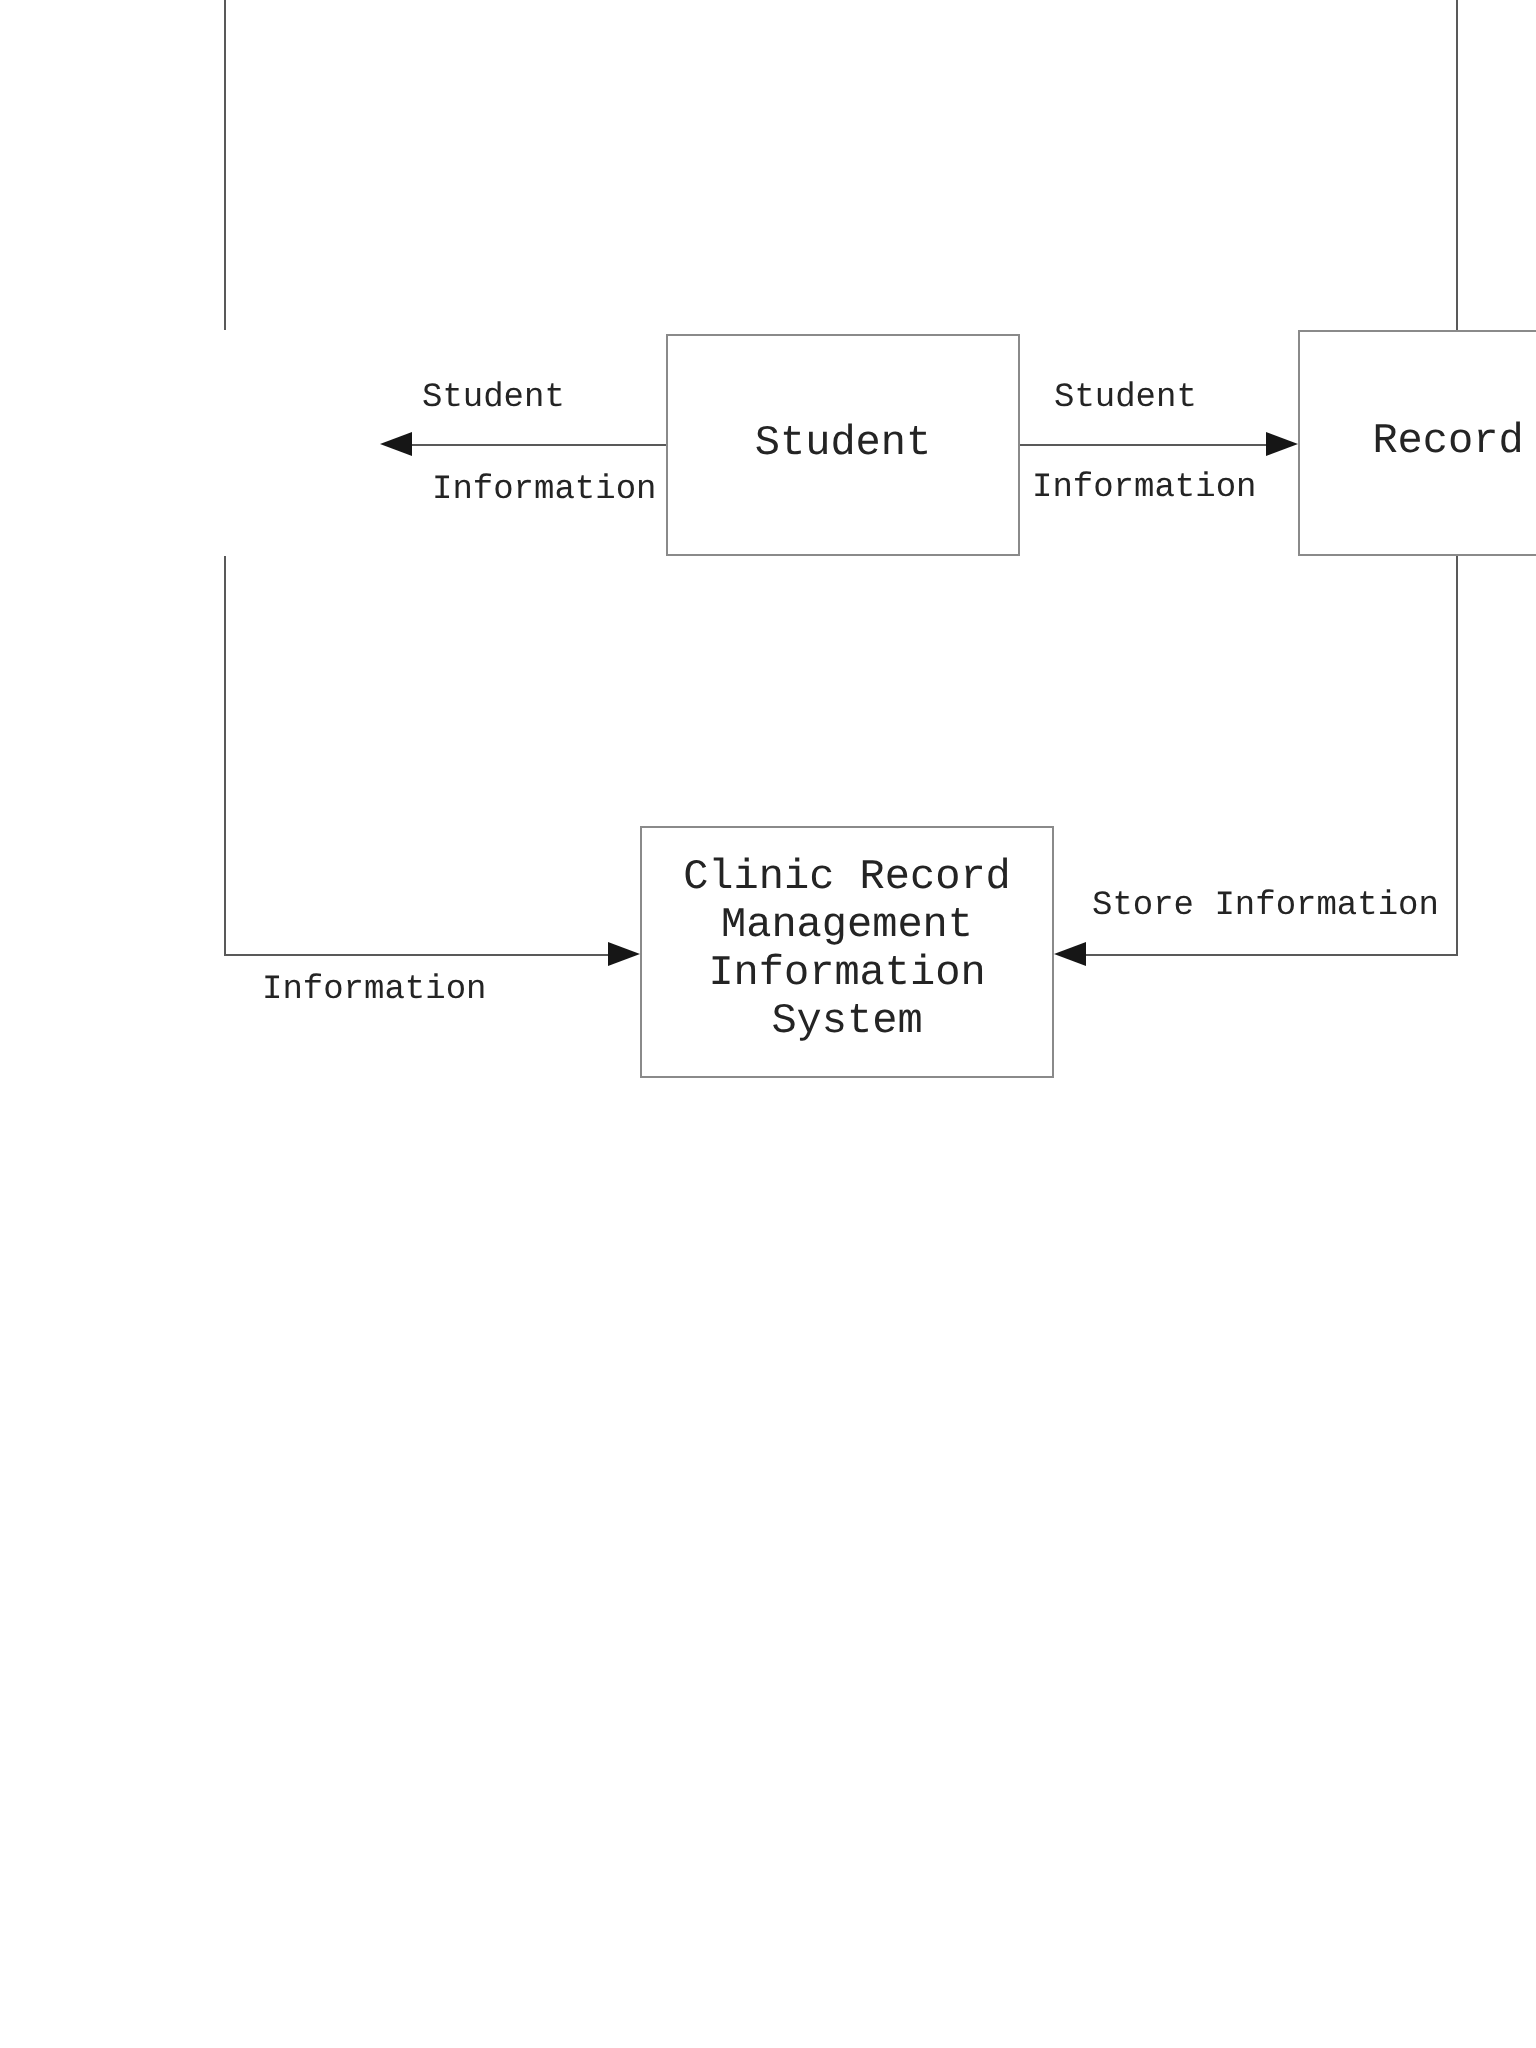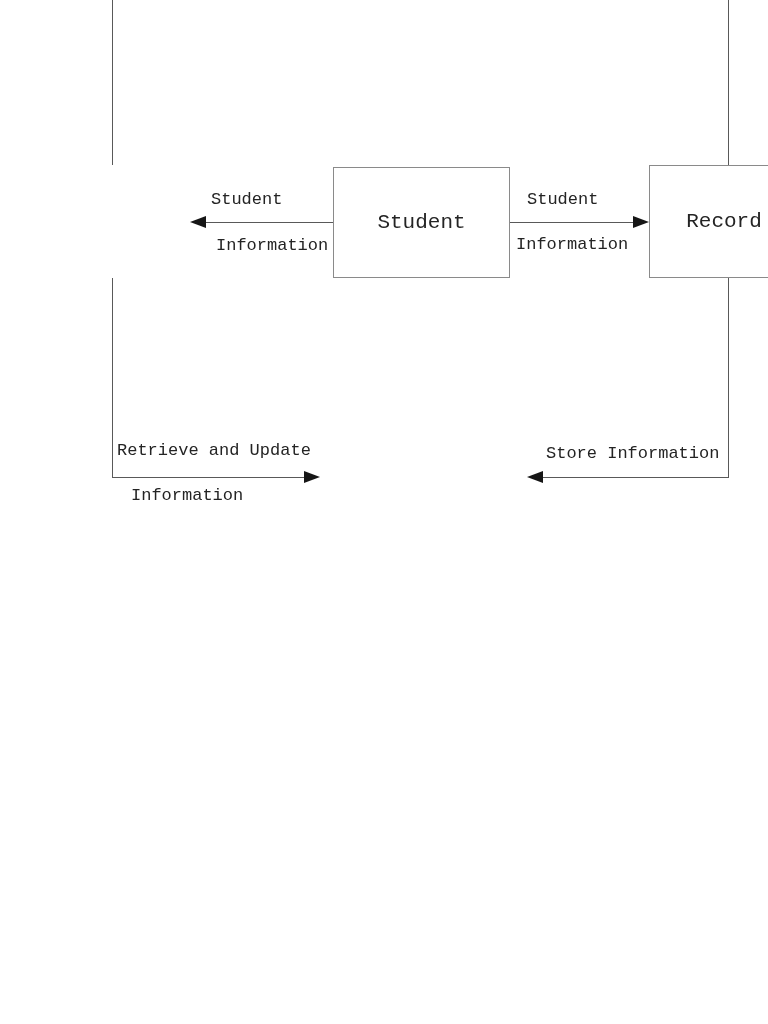--- a/index.html
+++ b/index.html
@@ -78,31 +78,33 @@
   <div class="edge-label" style="left:216px; top:236px;">Information</div>
 
   <div class="hline" style="left:510px; top:222px; width:125px;"></div>
   <div class="arrowhead point-right" style="left:633px; top:216px;"></div>
   <div class="edge-label" style="left:527px; top:190px;">Student</div>
   <div class="edge-label" style="left:516px; top:235px;">Information</div>
 
   <div class="vline" style="left:112px; top:278px; height:200px;"></div>
   <div class="hline" style="left:112px; top:477px; width:194px;"></div>
   <div class="arrowhead point-right" style="left:304px; top:471px;"></div>
-  <div class="edge-label" style="left:117px; top:441px;">Retrieve and Update</div>
   <div class="edge-label" style="left:131px; top:486px;">Information</div>
 
   <div class="vline" style="left:728px; top:278px; height:200px;"></div>
   <div class="hline" style="left:541px; top:477px; width:188px;"></div>
   <div class="arrowhead point-left" style="left:527px; top:471px;"></div>
   <div class="edge-label" style="left:546px; top:444px;">Store Information</div>
 
 
   <div class="node" style="left:333px; top:167px; width:177px; height:111px;">
     <span>Student</span>
   </div>
 
   <div class="node" style="left:649px; top:165px; width:150px; height:113px;">
     <span>Record</span>
   </div>
 
+  <div class="node" style="left:320px; top:413px; width:207px; height:126px;">
+    <span>Clinic Record Management Information System</span>
+  </div>
 
 </div>
 
 </body></html>

